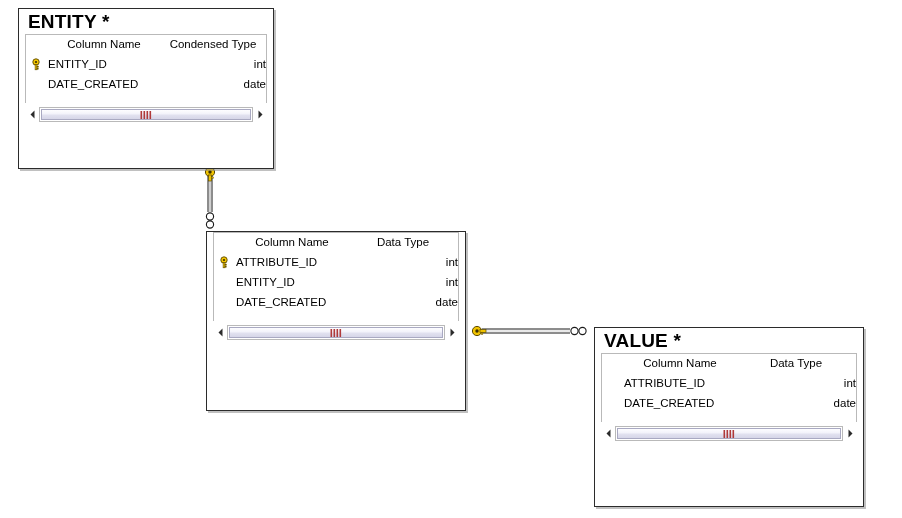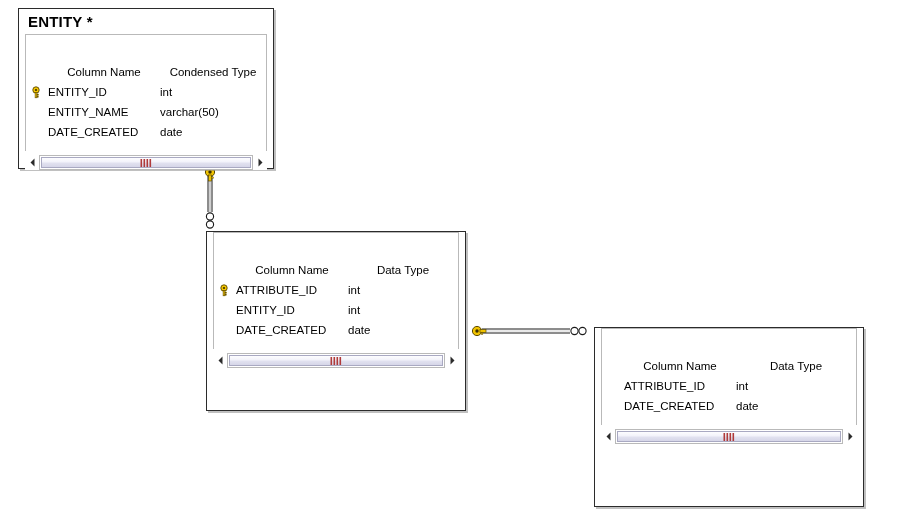--- a/index.html
+++ b/index.html
@@ -28,21 +28,21 @@
   .table-node {
     position: absolute;
     background: #ffffff;
     border: 1px solid #2b2b2b;
     box-sizing: border-box;
     box-shadow: 2px 2px 0 0 rgba(140,140,140,0.55);
     z-index: 5;
   }
 
   .table-title {
-    font-size: 15px;
+    font-size: 19px;
     font-weight: bold;
     color: #000000;
     letter-spacing: 0.2px;
     padding: 5px 0 4px 9px;
     line-height: 16px;
     white-space: nowrap;
     background: #ffffff;
   }
 
   .grid-wrap {
@@ -50,39 +50,38 @@
     border: 1px solid #b9b9b9;
     border-bottom: none;
     background: #ffffff;
     box-sizing: border-box;
   }
 
   table.cols {
     border-collapse: collapse;
     width: 100%;
     table-layout: fixed;
-    margin-top: 28px;
   }
 
   table.cols th,
   table.cols td {
     font-size: 11.5px;
     color: #000000;
     font-weight: normal;
     padding: 0;
     height: 20px;
     line-height: 20px;
     vertical-align: middle;
     white-space: nowrap;
     overflow: hidden;
   }
 
   th.h-key, td.c-key { width: 22px; }
   th.h-name, td.c-name { width: 112px; text-align: left; }
-  th.h-type, td.c-type { text-align: left; }
+  th.h-type, td.c-type { text-align: right; }
 
   th.h-name { text-align: center; padding-left: 4px; }
   th.h-type { text-align: center; }
 
   tr.head-row th { height: 19px; line-height: 19px; }
 
   td.c-name { padding-left: 2px; }
 
   
   tr.filler td { height: 9px; }
@@ -209,25 +208,20 @@
               <rect x="4.1" y="6.6" width="1.9" height="5.2" fill="#f2c400" stroke="#5c4a00" stroke-width="0.6"></rect>
               <rect x="5.9" y="8.1" width="1.8" height="1.1" fill="#f2c400" stroke="#5c4a00" stroke-width="0.5"></rect>
               <rect x="5.9" y="10.1" width="1.4" height="1.1" fill="#f2c400" stroke="#5c4a00" stroke-width="0.5"></rect>
             </svg>
           </td>
           <td class="c-name">ENTITY_ID</td>
           <td class="c-type">int</td>
         </tr>
         <tr>
           <td class="c-key"></td>
-          <td class="c-name">ENTITY_NAME</td>
-          <td class="c-type">varchar(50)</td>
-        </tr>
-        <tr>
-          <td class="c-key"></td>
           <td class="c-name">DATE_CREATED</td>
           <td class="c-type">date</td>
         </tr>
         <tr class="filler">
           <td colspan="3"></td>
         </tr>
       </tbody>
         </table>
     </div>
 
@@ -315,20 +309,21 @@
       <div class="sb-arrow">
         <svg width="7" height="9" viewBox="0 0 7 9">
             <path d="M1.5 0.5 L5.5 4.5 L1.5 8.5 Z" fill="#2b2b2b"></path>
           </svg>
       </div>
     </div>
   </div>
 
   <div class="table-node" id="tbl-value" style="left:594px; top:327px; width:270px; height:180px;">
 
+    <div class="table-title">VALUE *</div>
 
     <div class="grid-wrap">
       <table class="cols">
         <tbody>
             <tr class="head-row">
           <th class="h-key"></th>
           <th class="h-name">Column Name</th>
           <th class="h-type">Data Type</th>
         </tr>
         <tr>

